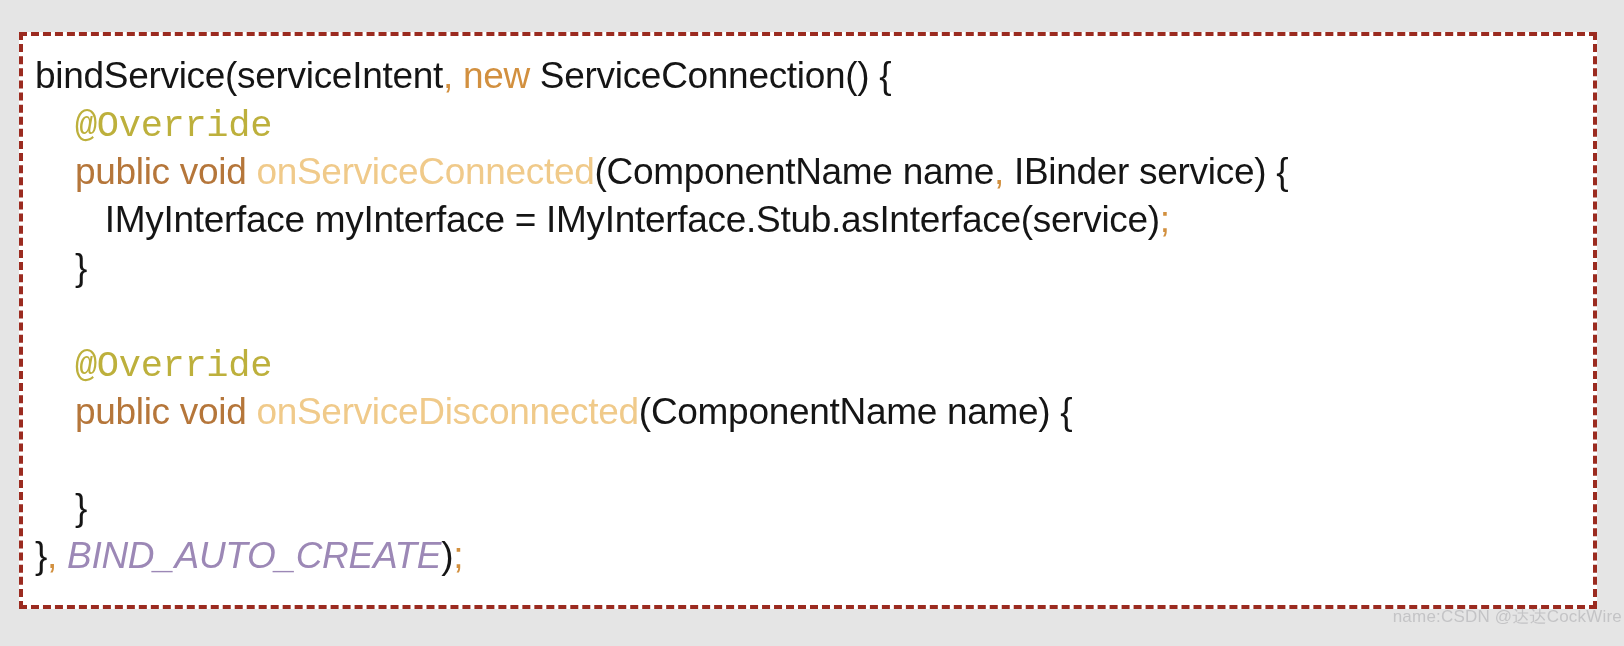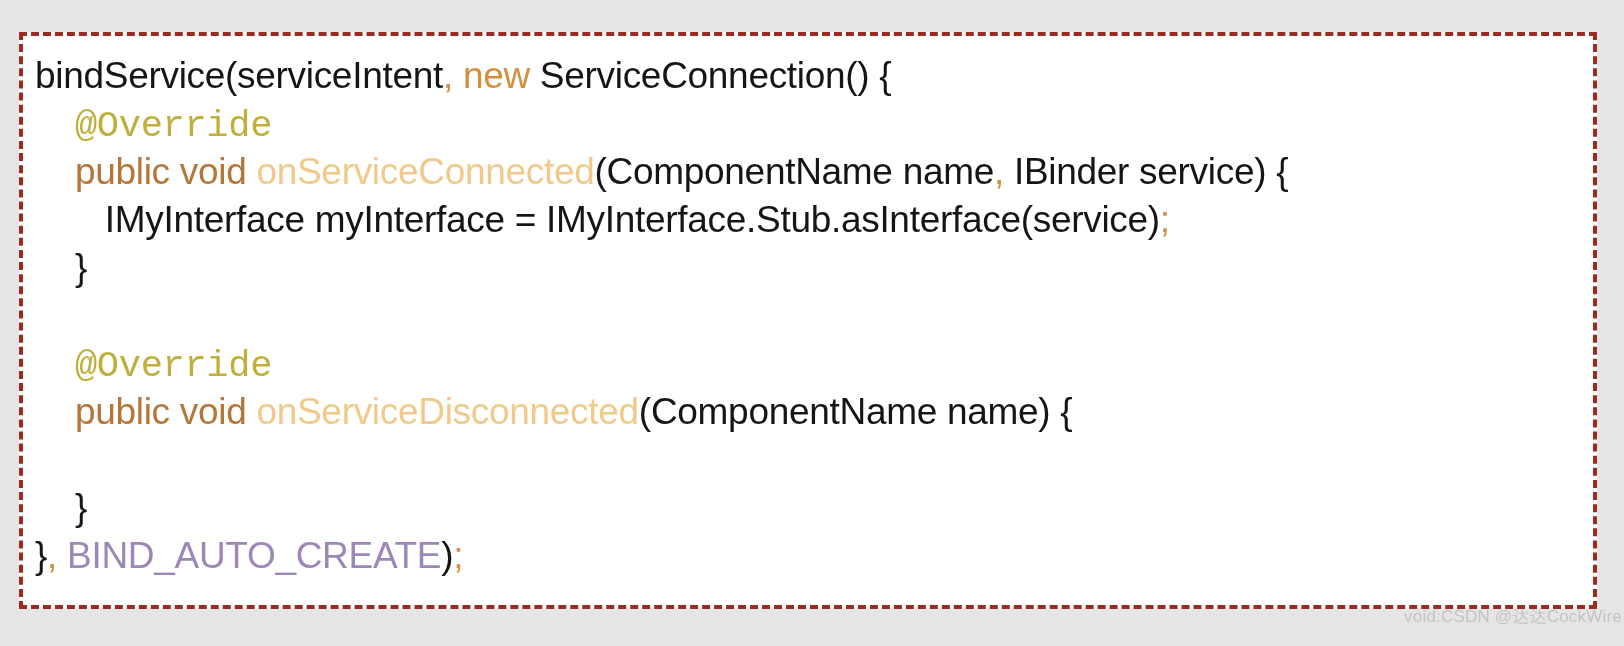--- a/index.html
+++ b/index.html
@@ -53,21 +53,21 @@
     white-space: pre;
   }
 
   
   .tok-plain   { color: #151515; }
   .tok-kw      { color: #d2903f; }   
   .tok-punc    { color: #d2903f; }   
   .tok-mod     { color: #b5763a; }   
   .tok-anno    { color: #bdb03c; font-family: Liberation Mono, monospace; }   
   .tok-method  { color: #f0ca8a; }   
-  .tok-const   { color: #9c88b6; }   
+  .tok-const   { color: #9c88b6; font-style: italic; }   
 
   
   #watermark {
     position: absolute;
     right: 26px;
     bottom: 18px;
     font-family: "Liberation Sans", sans-serif;
     font-size: 17px;
     color: rgba(120, 120, 125, 0.30);
     letter-spacing: 0.2px;
@@ -77,15 +77,15 @@
 </style>
 </head>
 <body>
 
 <div id="canvas">
 
   <div id="code-frame">
     <div id="code-block"><div class="code-line"><span class="tok-plain">bindService(serviceIntent</span><span class="tok-punc">,</span><span class="tok-plain"> </span><span class="tok-kw">new</span><span class="tok-plain"> ServiceConnection() {</span></div><div class="code-line"><span class="tok-plain">    </span><span class="tok-anno">@Override</span></div><div class="code-line"><span class="tok-plain">    </span><span class="tok-mod">public void</span><span class="tok-plain"> </span><span class="tok-method">onServiceConnected</span><span class="tok-plain">(ComponentName name</span><span class="tok-punc">,</span><span class="tok-plain"> IBinder service) {</span></div><div class="code-line"><span class="tok-plain">       IMyInterface myInterface = IMyInterface.Stub.asInterface(service)</span><span class="tok-punc">;</span></div><div class="code-line"><span class="tok-plain">    }</span></div><div class="code-line"><span class="tok-plain"> </span></div><div class="code-line"><span class="tok-plain">    </span><span class="tok-anno">@Override</span></div><div class="code-line"><span class="tok-plain">    </span><span class="tok-mod">public void</span><span class="tok-plain"> </span><span class="tok-method">onServiceDisconnected</span><span class="tok-plain">(ComponentName name) {</span></div><div class="code-line"><span class="tok-plain"> </span></div><div class="code-line"><span class="tok-plain">    }</span></div><div class="code-line"><span class="tok-plain">}</span><span class="tok-punc">,</span><span class="tok-plain"> </span><span class="tok-const">BIND_AUTO_CREATE</span><span class="tok-plain">)</span><span class="tok-punc">;</span></div></div>
   </div>
 
-  <div id="watermark">void:CSDN @达达CockWire</div>
+  <div id="watermark">name:CSDN @达达CockWire</div>
 
 </div>
 
 </body></html>

